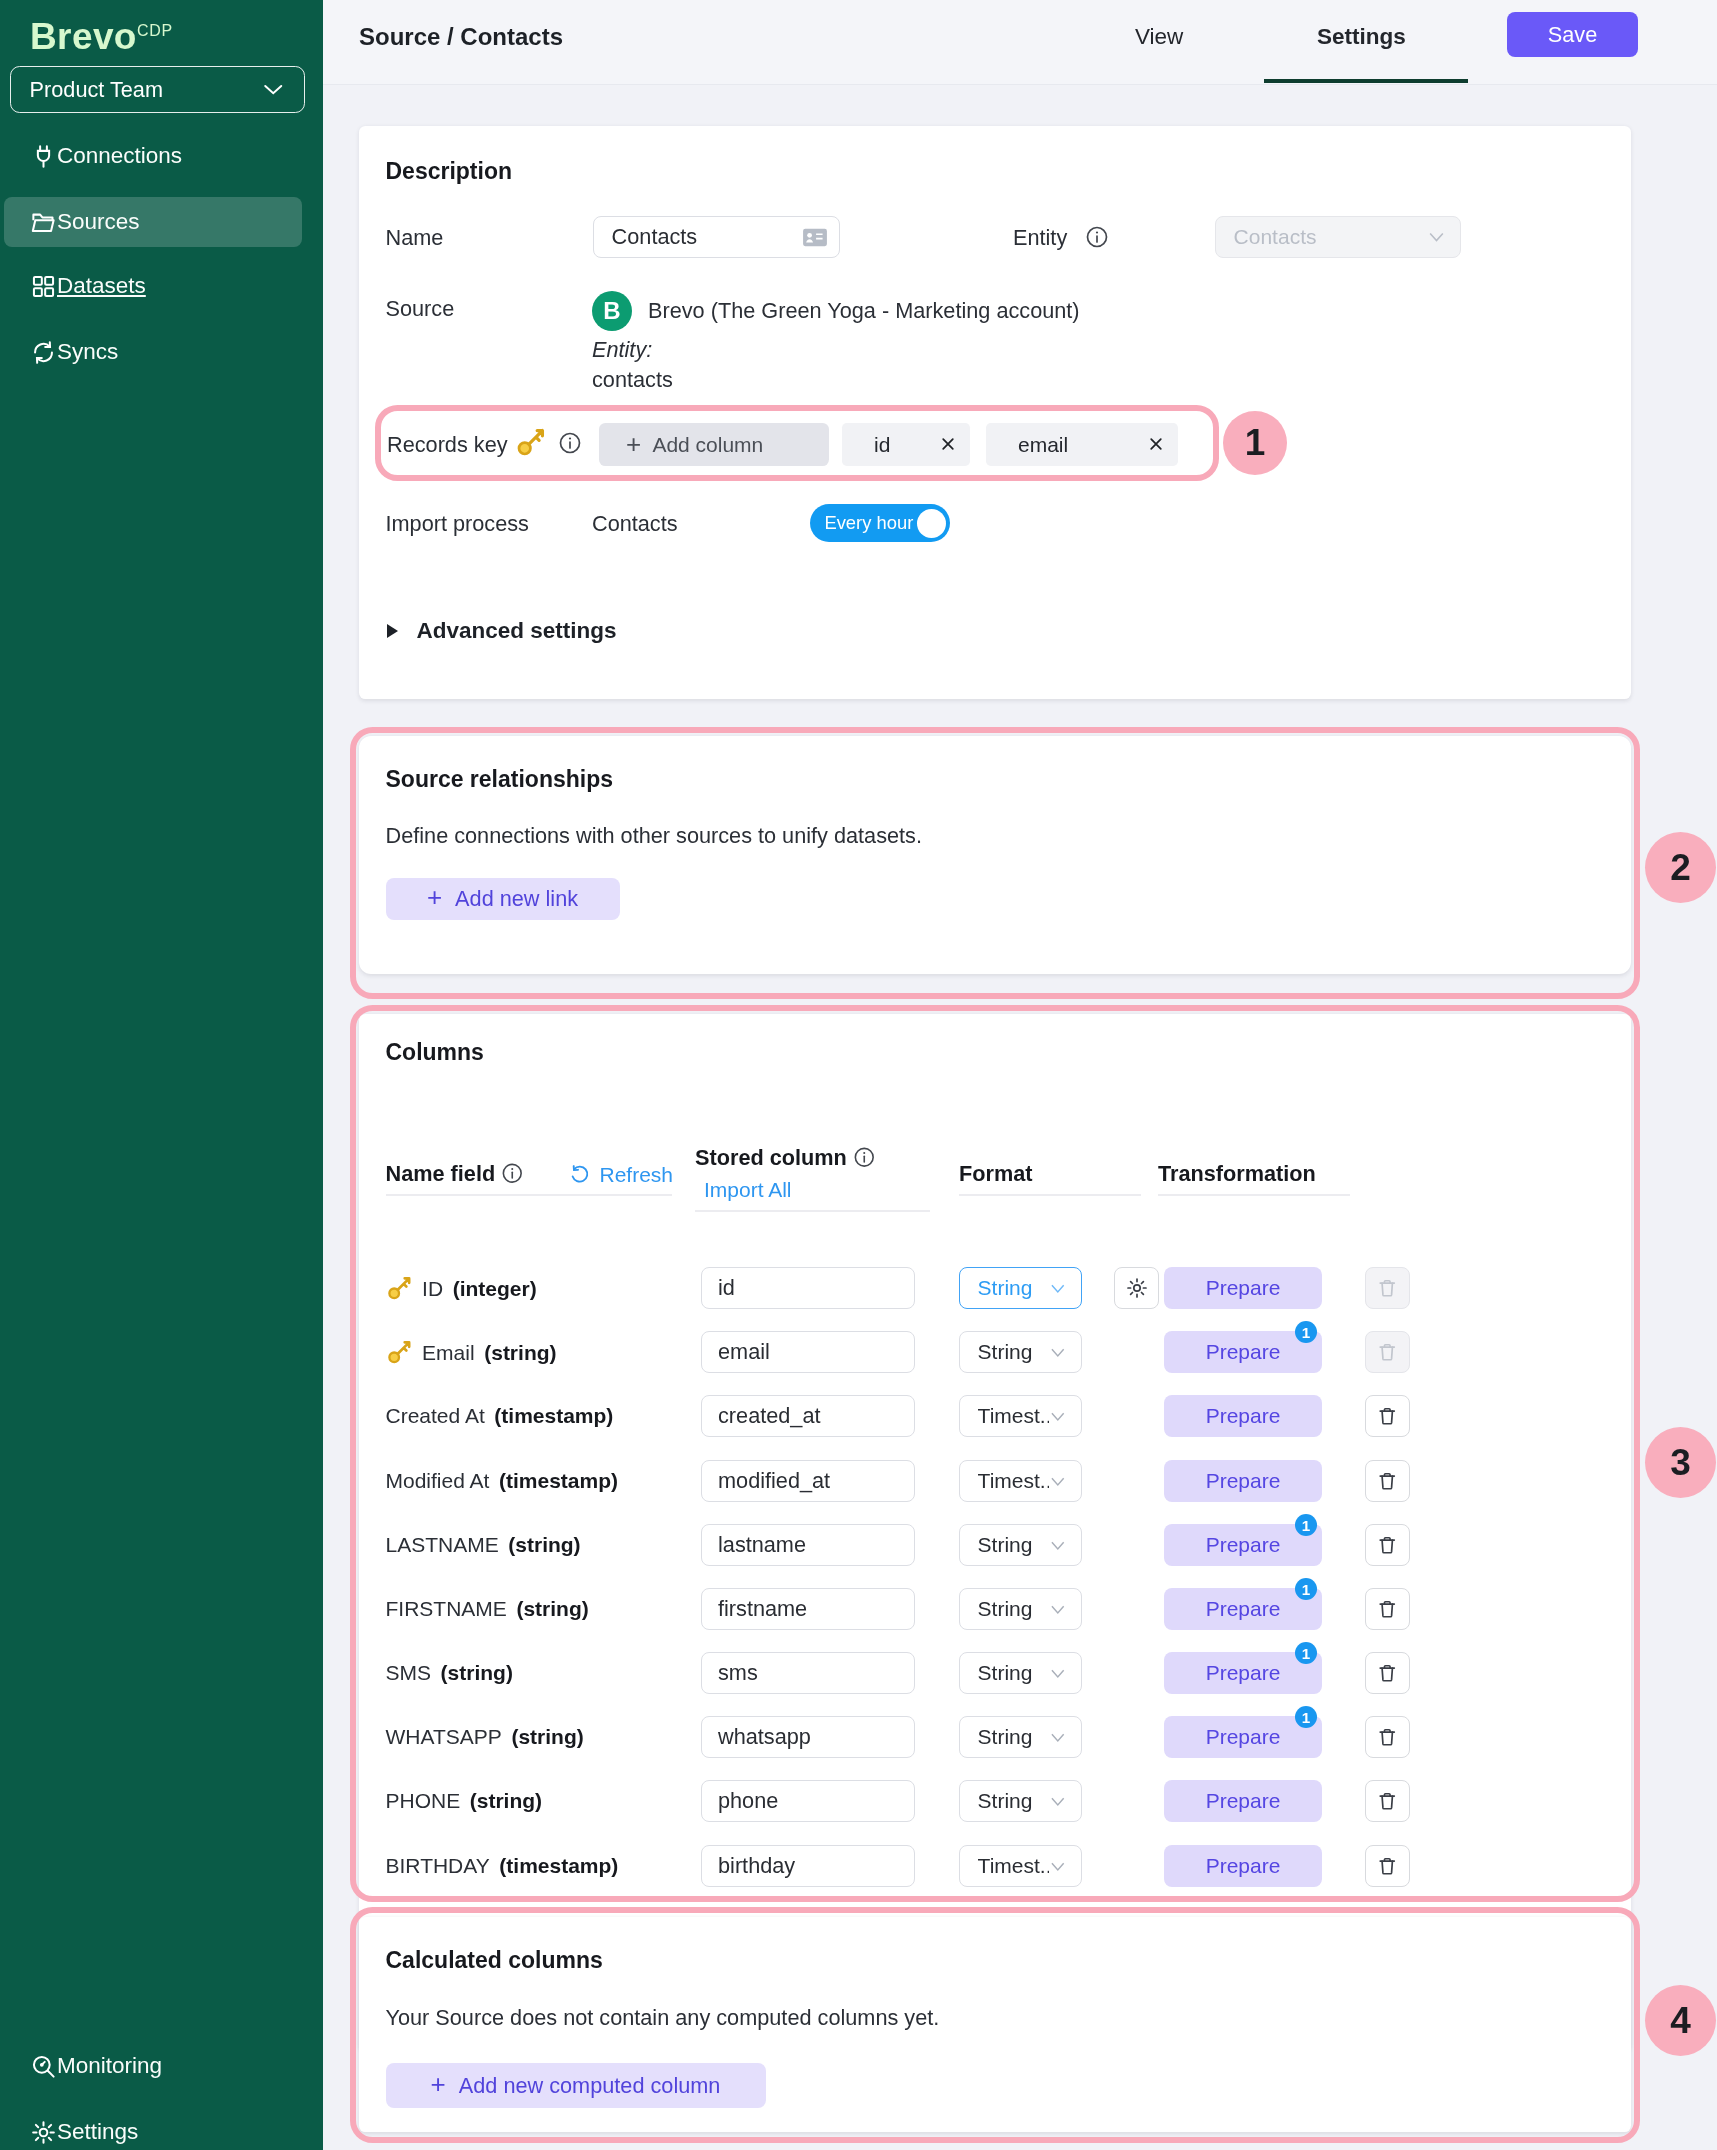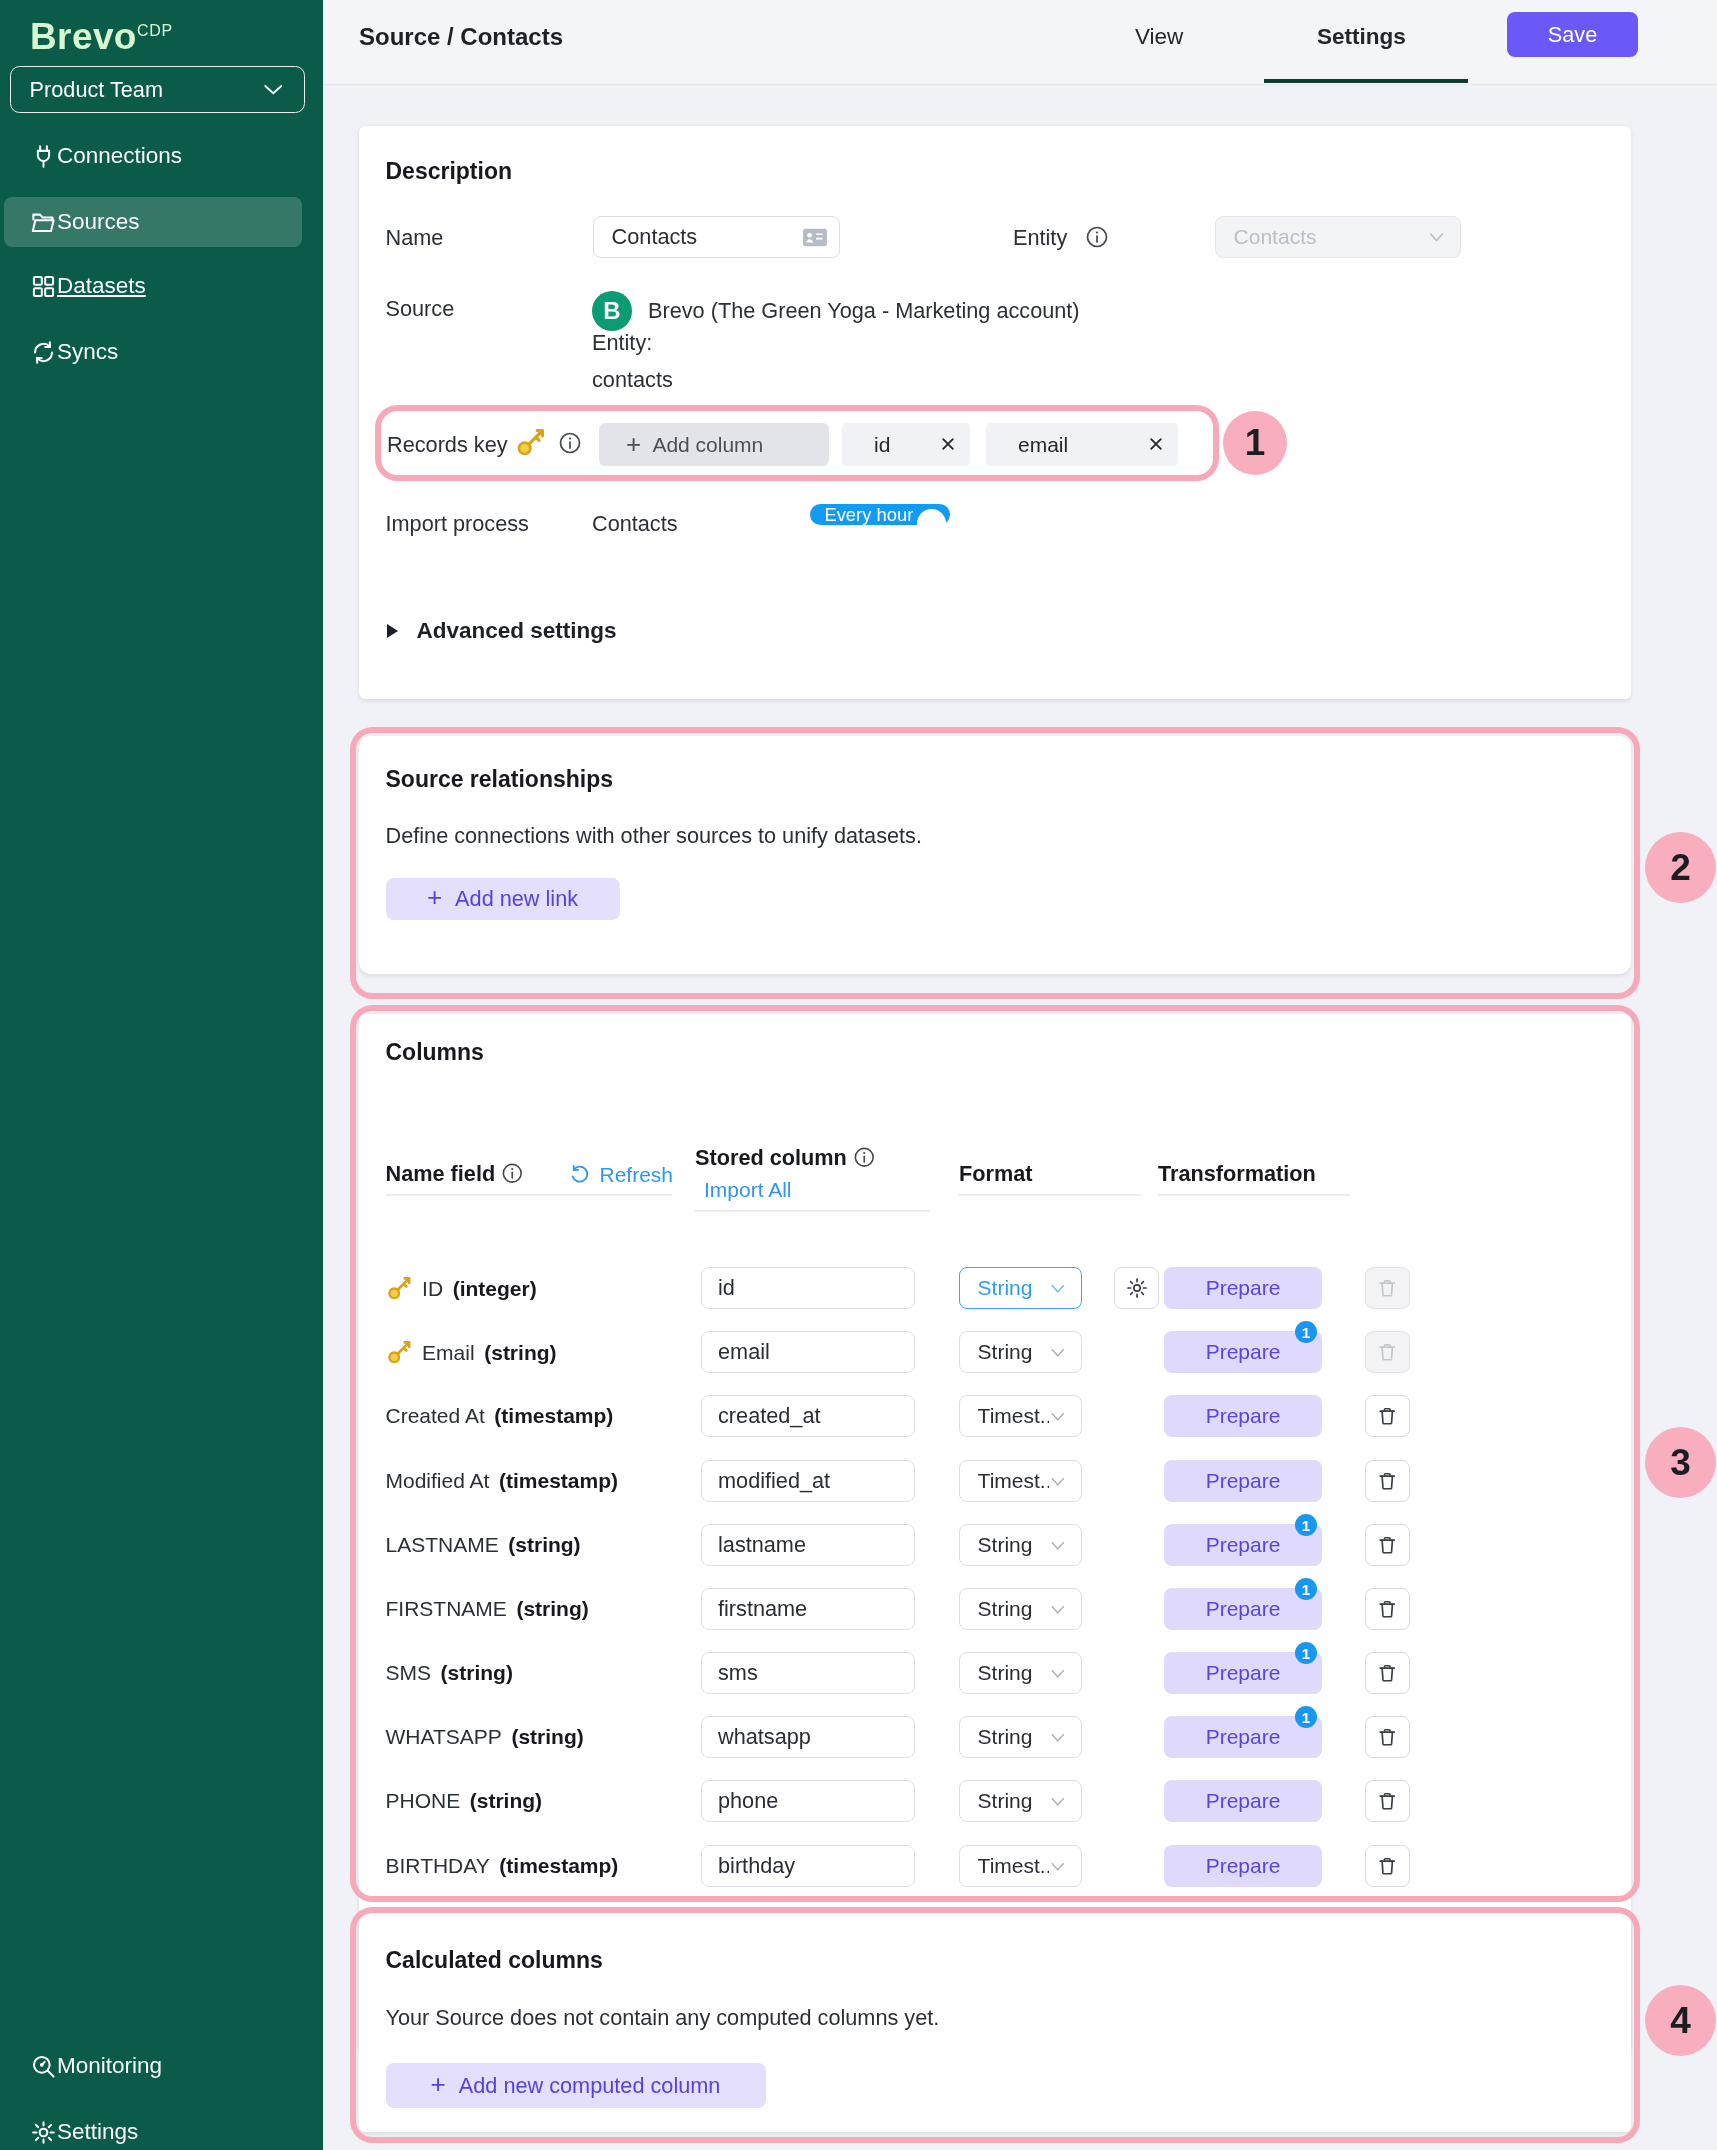--- a/index.html
+++ b/index.html
@@ -40,21 +40,21 @@
   .select.disabled{background:#F3F4F6;border-color:#E5E6EA;color:#B9BEC7;}
   .select.blue{border-color:#41A3F6;color:#2D9CF4;}
   .chip{position:absolute;height:43px;background:#F1F2F5;border-radius:4.8px;display:flex;align-items:center;
         font-size:21px;color:#25282e;padding:0 45px 0 32px;box-sizing:border-box;cursor:default;}
   .chip .x{position:absolute;right:14.4px;top:13px;cursor:pointer;}
   .gray-btn{position:absolute;height:43px;background:#E3E4EA;border:none;border-radius:6.4px;font-size:21px;color:#4b4f57;
             font-family:inherit;display:flex;align-items:center;gap:11.2px;padding:0 27px;cursor:pointer;}
   .purple-btn{position:absolute;background:#E4DFFC;border:none;border-radius:8px;color:#5143DB;font-size:21.7px;
               font-family:inherit;display:flex;align-items:center;justify-content:center;gap:13px;cursor:pointer;}
   .purple-btn .plus{font-size:26px;font-weight:400;margin-top:-2.4px;}
-  .toggle{position:absolute;height:21px;border-radius:19px;background:#129BF2;display:flex;align-items:center;
+  .toggle{position:absolute;height:38px;border-radius:19px;background:#129BF2;display:flex;align-items:center;
           color:#fff;font-size:18.4px;padding:0 37px 0 14.4px;cursor:pointer;}
   .toggle .knob{position:absolute;right:4.8px;top:4.8px;width:29px;height:29px;border-radius:50%;background:#fff;}
   .info{display:inline-block;vertical-align:-3.2px;}
   .tri{display:inline-block;width:0;height:0;border-left:11.2px solid #1d2127;border-top:7.2px solid transparent;
        border-bottom:7.2px solid transparent;margin-right:13px;}
   .adv{position:absolute;font-size:22.5px;font-weight:700;color:#1d2127;cursor:pointer;}
   
   .thead{position:absolute;font-size:21.7px;font-weight:700;color:#17191e;}
   .hline{position:absolute;height:2.4px;background:#ECECF0;}
   .bluelink{color:#2E96F0;font-weight:400;font-size:21px;cursor:pointer;display:inline-flex;align-items:center;gap:8px;}
@@ -177,21 +177,21 @@
       <svg width="19" height="12" viewBox="0 0 24 15" fill="none" stroke="#B9BEC7" stroke-width="2">
           <polyline points="4,3 12,12 20,3"></polyline>
         </svg>
     </div>
 
     <div class="label" style="left:26.5px;top:170px;">Source</div>
     <div class="bsource" style="left:233px;top:165px;">
       <div class="bcirc">B</div>
       <span class="label" style="position:static;">Brevo (The Green Yoga - Marketing account)</span>
     </div>
-    <div class="label" style="left:233px;top:204px;">Entity:</div>
+    <div class="label" style="left:233px;top:211px;font-style:italic;">Entity:</div>
     <div class="label" style="left:233px;top:241px;">contacts</div>
 
     <div class="pink-box" style="left:16px;top:279px;width:844px;height:76px;z-index:5;"></div>
     <div class="label" style="left:28px;top:306px;text-align:right;">Records key</div>
     <svg style="position:absolute;left:156px;top:300px;" width="32" height="32" viewBox="0 0 28 28" fill="none">
         <circle cx="8.5" cy="19.5" r="5" fill="#F7CE46" stroke="#D9A418" stroke-width="2.4"></circle>
         <path d="M12.2 15.8L24 4M24 4h-4.6M24 4v4.6M18.3 9.7l2.8 2.8" stroke="#D9A418" stroke-width="2.8" stroke-linecap="round"></path>
       </svg>
     <svg class="info" style="position:absolute;left:199px;top:305px;" width="24" height="24" viewBox="0 0 24 24" fill="none" stroke="#43474e" stroke-width="1.7">
         <circle cx="12" cy="12" r="9.5"></circle>

